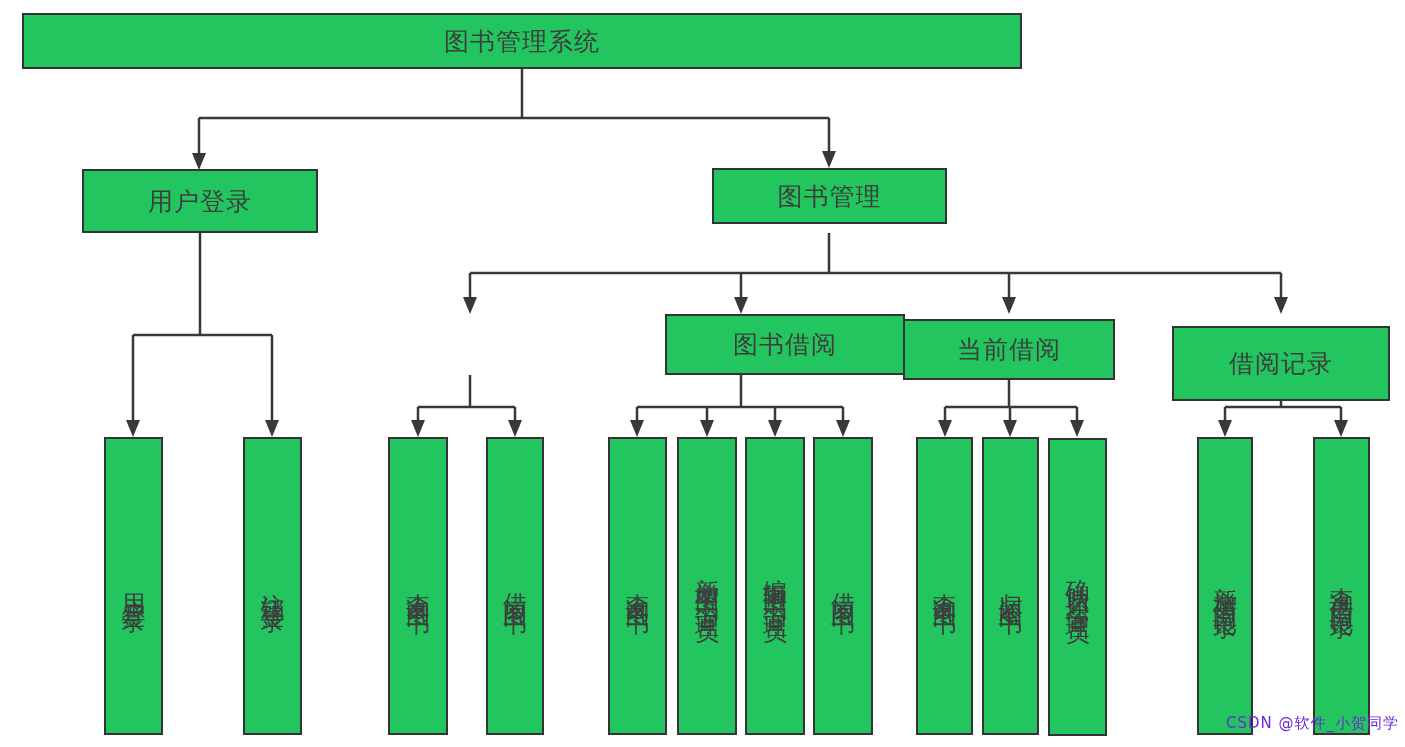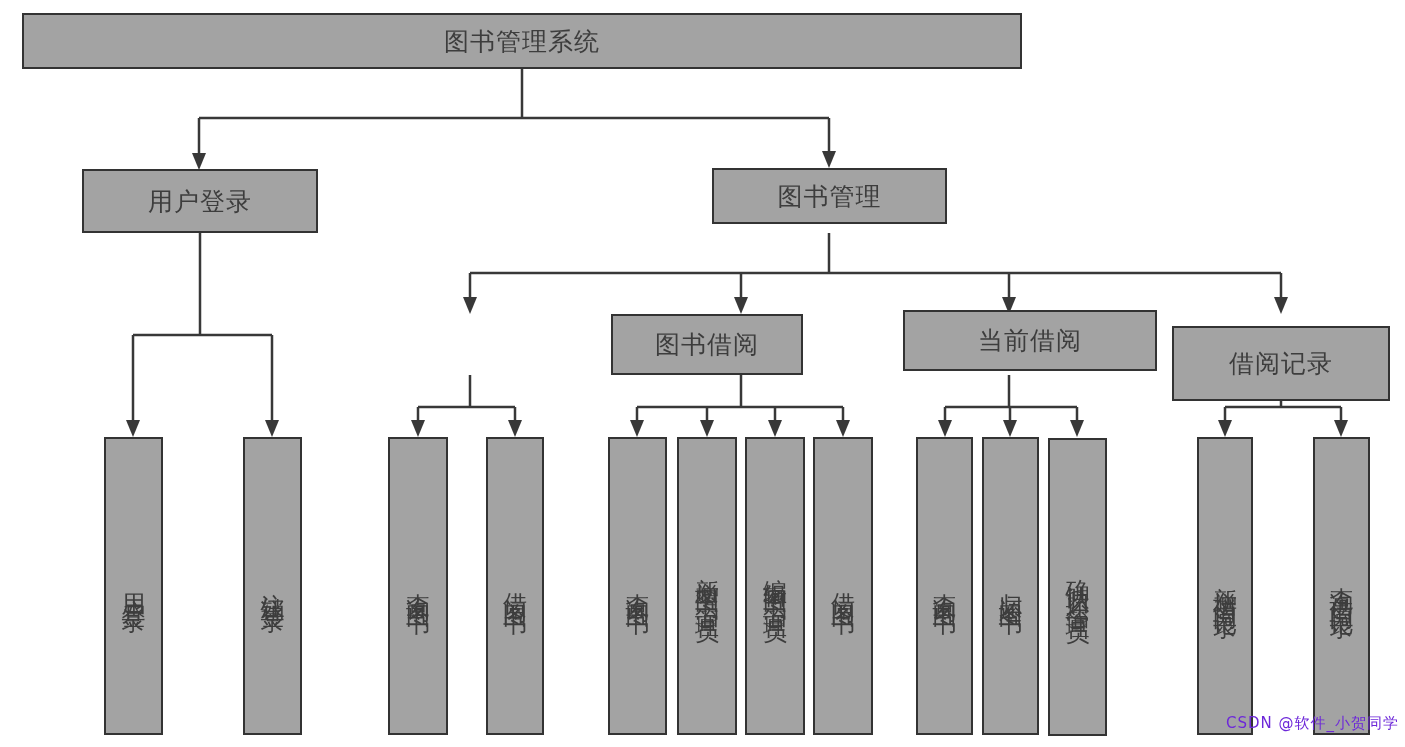--- a/index.html
+++ b/index.html
@@ -2,21 +2,21 @@
 <html><head>
 <meta charset="utf-8">
 <style>
   html,body{margin:0;padding:0;background:#ffffff;}
   .canvas{
     position:relative;width:1405px;height:747px;background:#ffffff;overflow:hidden;
     font-family:"DejaVu Sans","Liberation Sans",sans-serif;
   }
   .wires{position:absolute;left:0;top:0;width:1405px;height:747px;}
   .node{
-    position:absolute;background:#a3a3a3;border:2px solid #333333;
+    position:absolute;background:#22c55e;border:2px solid #333333;
     display:flex;align-items:center;justify-content:center;
     color:#3d3d3d;box-sizing:border-box;z-index:2;
   }
   .node.h span{font-size:25px;letter-spacing:1px;white-space:nowrap;}
   .node.v span{
     writing-mode:vertical-rl;text-orientation:mixed;
     font-size:24px;letter-spacing:6px;line-height:1;
   }
   .watermark{
     position:absolute;right:6px;top:714px;z-index:3;
@@ -72,24 +72,24 @@
     <span>图书管理系统</span>
   </div>
 
   <div class="node h" style="left:82px;top:169px;width:236px;height:64px">
     <span>用户登录</span>
   </div>
   <div class="node h" style="left:712px;top:168px;width:235px;height:56px">
     <span>图书管理</span>
   </div>
 
-  <div class="node h" style="left:611px;top:314px;width:192px;height:61px">
+  <div class="node h" style="left:665px;top:314px;width:240px;height:61px">
     <span>图书借阅</span>
   </div>
-  <div class="node h" style="left:903px;top:310px;width:254px;height:61px">
+  <div class="node h" style="left:903px;top:319px;width:212px;height:61px">
     <span>当前借阅</span>
   </div>
   <div class="node h" style="left:1172px;top:326px;width:218px;height:75px">
     <span>借阅记录</span>
   </div>
 
   <div class="node v" style="left:104px;top:437px;width:59px;height:298px">
     <span>用户登录</span>
   </div>
   <div class="node v" style="left:243px;top:437px;width:59px;height:298px">

